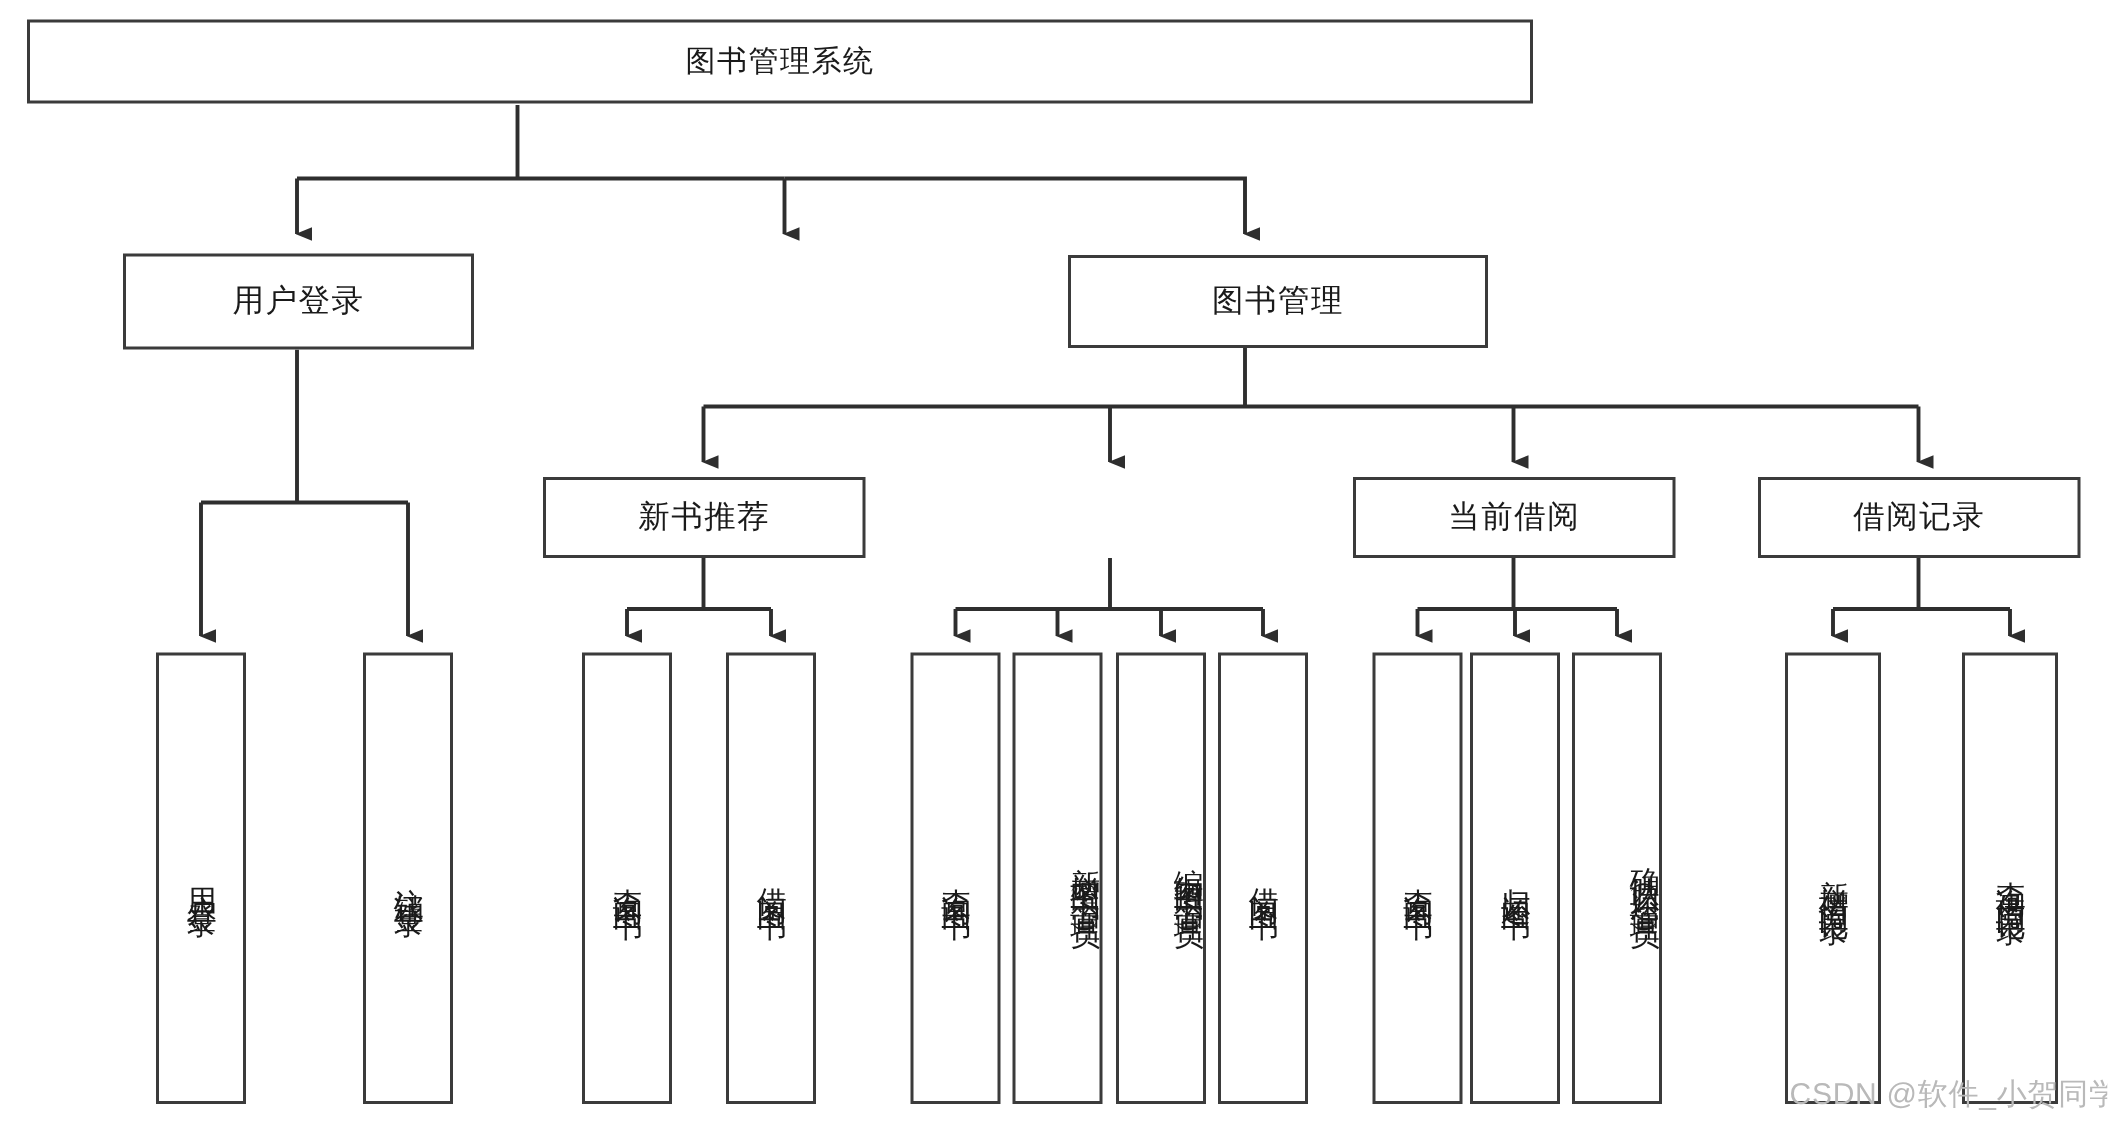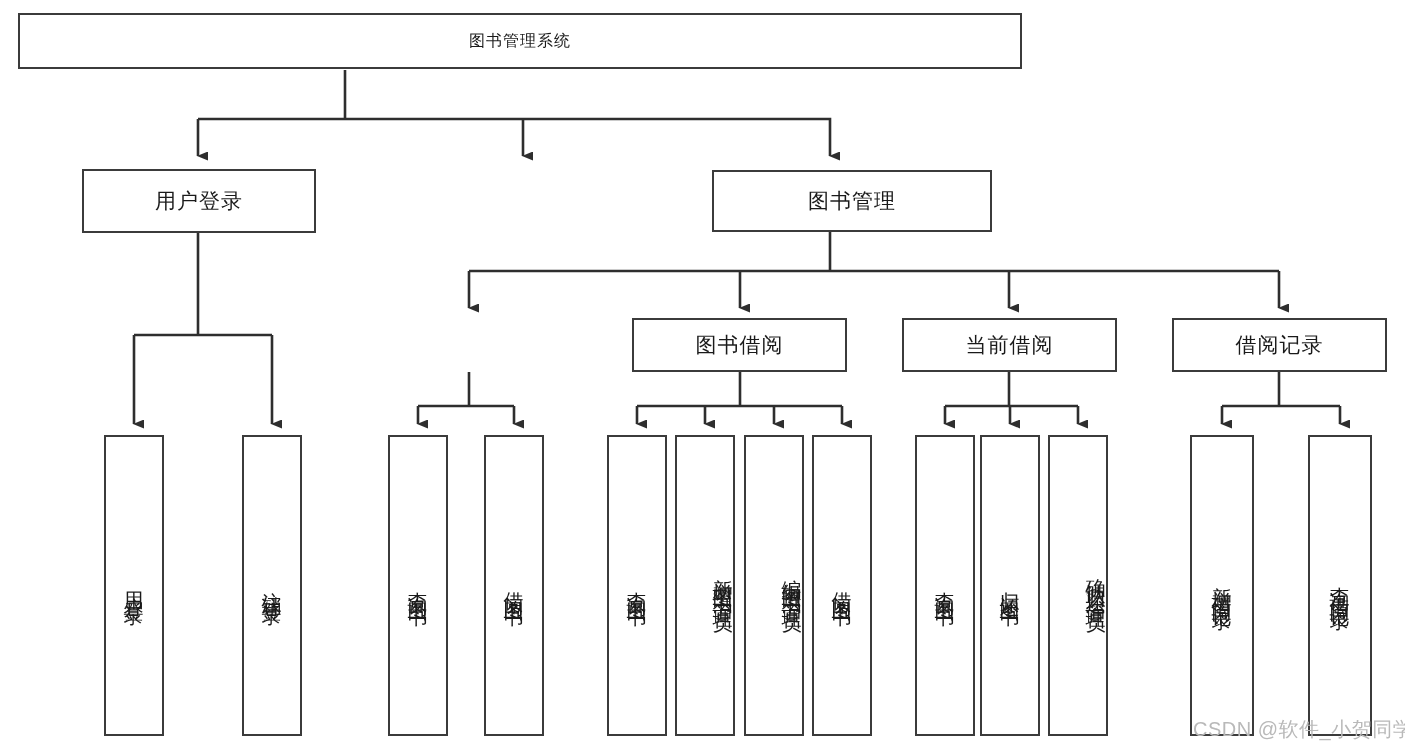--- a/index.html
+++ b/index.html
@@ -35,21 +35,21 @@
     align-items: center;
     justify-content: center;
     text-align: center;
   }
   .node.horiz {
     font-size: 21px;
     letter-spacing: 1px;
     line-height: 1.1;
   }
   .node.root {
-    font-size: 16px;
+    font-size: 20px;
   }
   .node.vert {
     writing-mode: vertical-rl;
     text-orientation: upright;
     font-size: 20px;
     letter-spacing: 5px;
     line-height: 1.0;
     padding: 4px 0 4px 0;
   }
   .node.vert.top-aligned {
@@ -120,21 +120,21 @@
       <path d="M 1340,406 L 1340,424" marker-end="url(#arrowhead)"></path>
 
     </g>
   </svg>
 
   <div class="node horiz root" style="left:18px; top:13px; width:1004px; height:56px;">图书管理系统</div>
 
   <div class="node horiz" style="left:82px; top:169px; width:234px; height:64px;">用户登录</div>
   <div class="node horiz" style="left:712px; top:170px; width:280px; height:62px;">图书管理</div>
 
-  <div class="node horiz" style="left:632px; top:318px; width:215px; height:54px;">图书借阅</div>
+  <div class="node horiz" style="left:362px; top:318px; width:215px; height:54px;">新书推荐</div>
   <div class="node horiz" style="left:1172px; top:318px; width:215px; height:54px;">借阅记录</div>
   <div class="node horiz" style="left:902px; top:318px; width:215px; height:54px;">当前借阅</div>
 
   <div class="node vert" style="left:104px; top:435px; width:60px; height:301px;">用户登录</div>
   <div class="node vert" style="left:242px; top:435px; width:60px; height:301px;">注销登录</div>
 
   <div class="node vert" style="left:388px; top:435px; width:60px; height:301px;">查询图书</div>
   <div class="node vert" style="left:484px; top:435px; width:60px; height:301px;">借阅图书</div>
 
   <div class="node vert" style="left:607px; top:435px; width:60px; height:301px;">查询图书</div>

